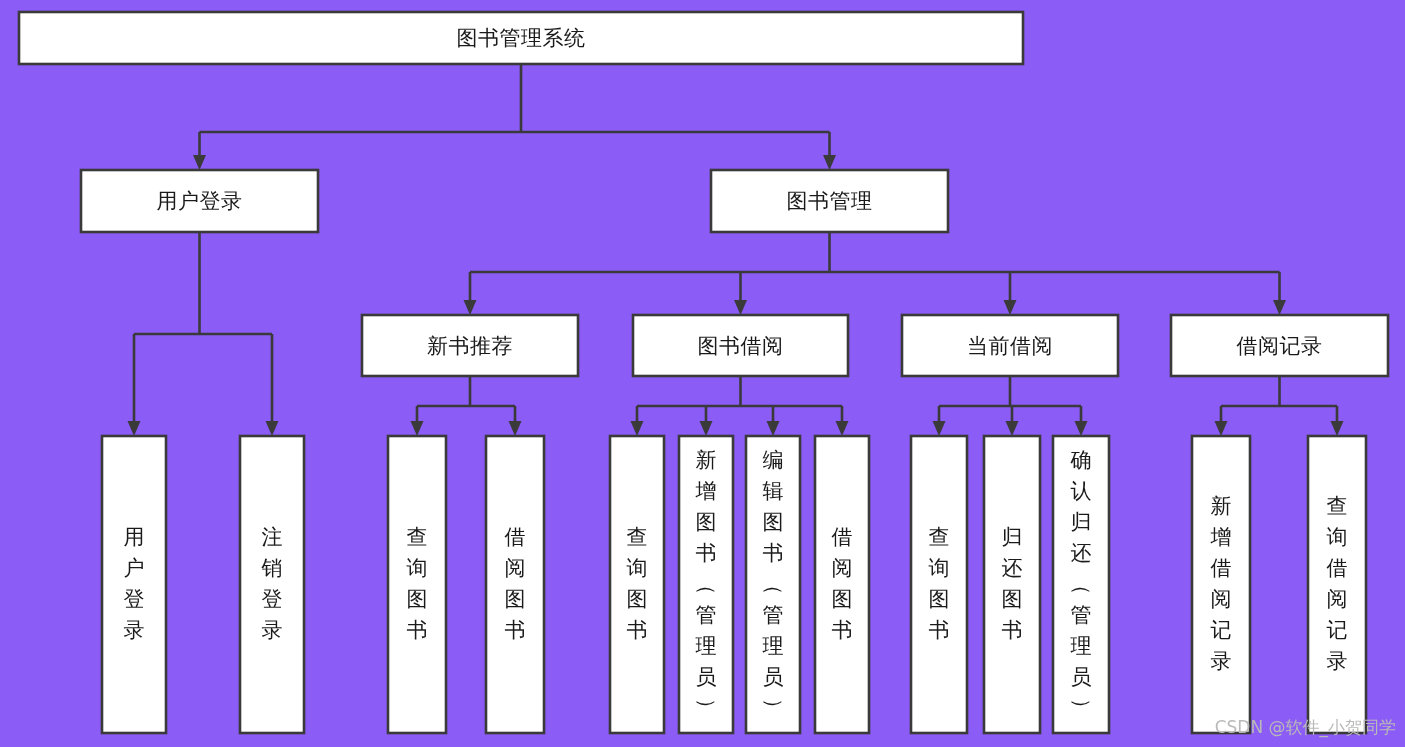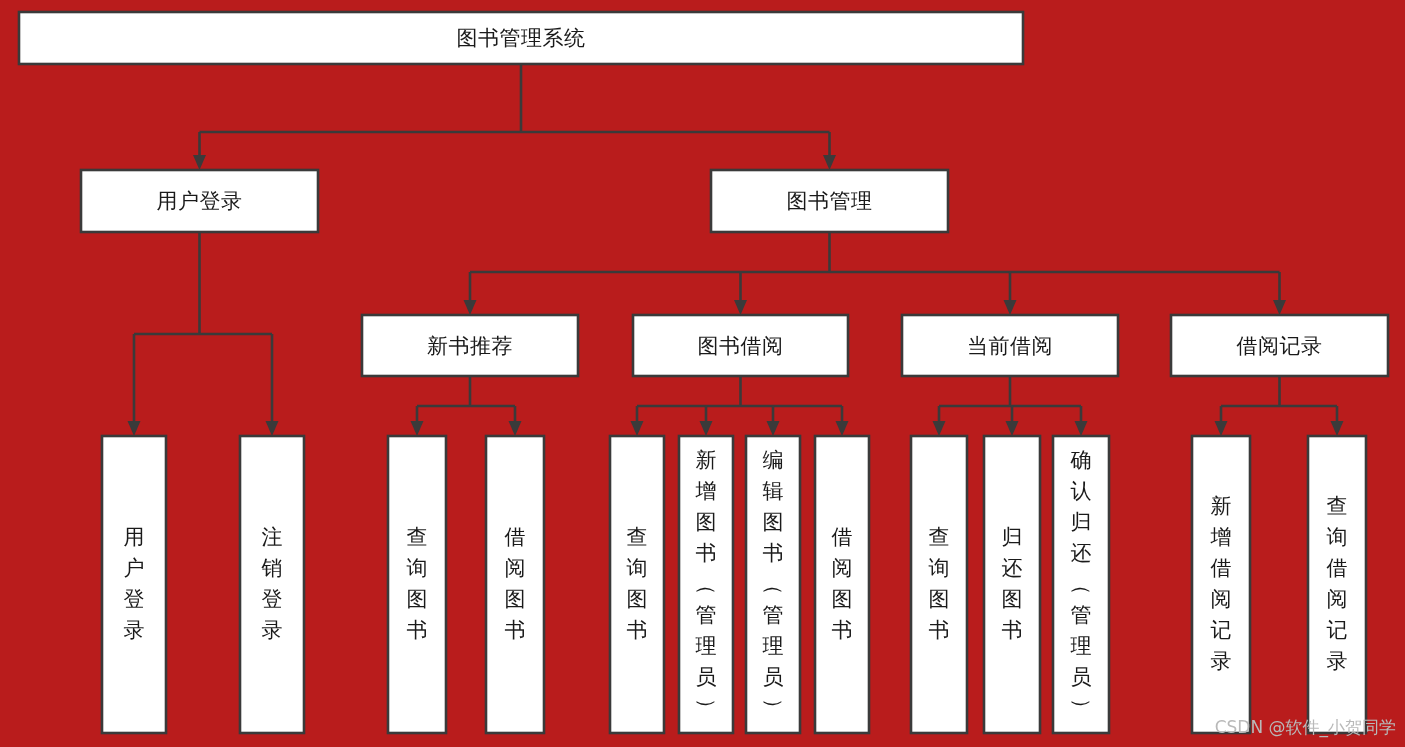--- a/index.html
+++ b/index.html
@@ -11,21 +11,21 @@
   body {
     width: 1405px;
     height: 747px;
     font-family: "DejaVu Sans", "Liberation Sans", sans-serif;
     overflow: hidden;
   }
   #diagram-root {
     position: relative;
     width: 1405px;
     height: 747px;
-    background: #b91c1c;
+    background: #8b5cf6;
   }
   svg#flow-svg {
     position: absolute;
     left: 0;
     top: 0;
     width: 1405px;
     height: 747px;
     display: block;
   }
   .node-box {

